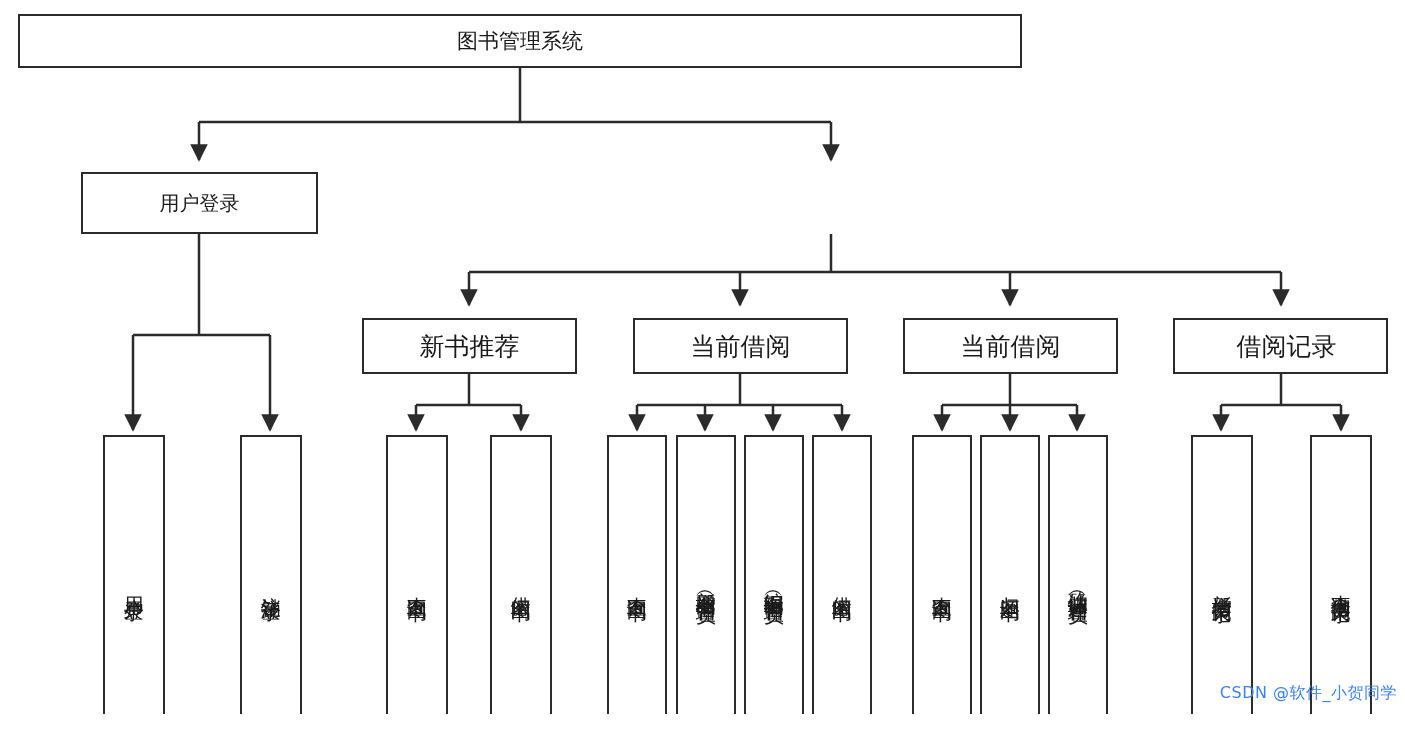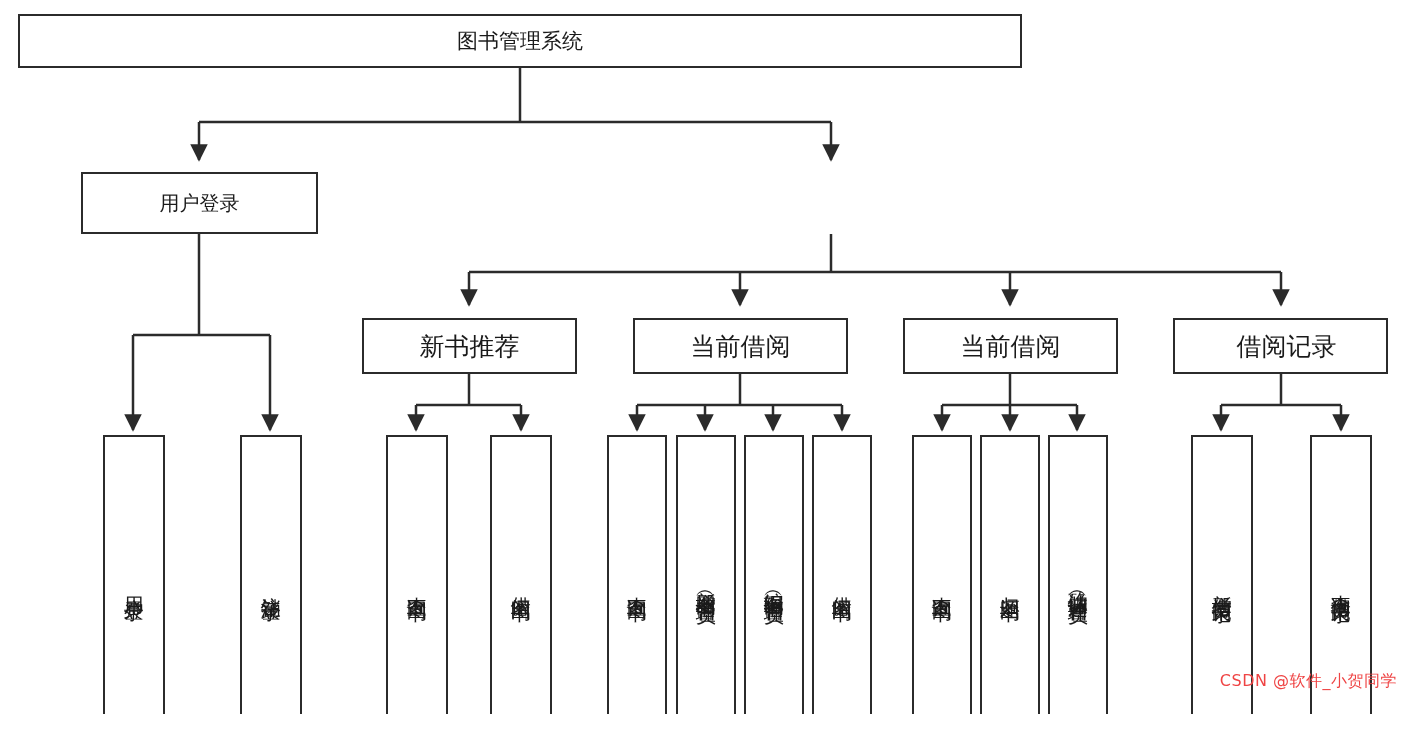--- a/index.html
+++ b/index.html
@@ -54,23 +54,23 @@
     writing-mode: vertical-rl;
     text-orientation: upright;
     letter-spacing: 2px;
     line-height: 1.02;
     white-space: nowrap;
     text-align: center;
   }
   .watermark {
     position: absolute;
     right: 8px;
-    bottom: 22px;
+    bottom: 10px;
     font-size: 16px;
-    color: #ef4444;
+    color: #3b82f6;
     letter-spacing: 0.5px;
     white-space: nowrap;
   }
 </style>
 </head>
 <body>
 
 <div id="canvas">
 
   <svg class="wires" viewBox="0 0 1405 747">

